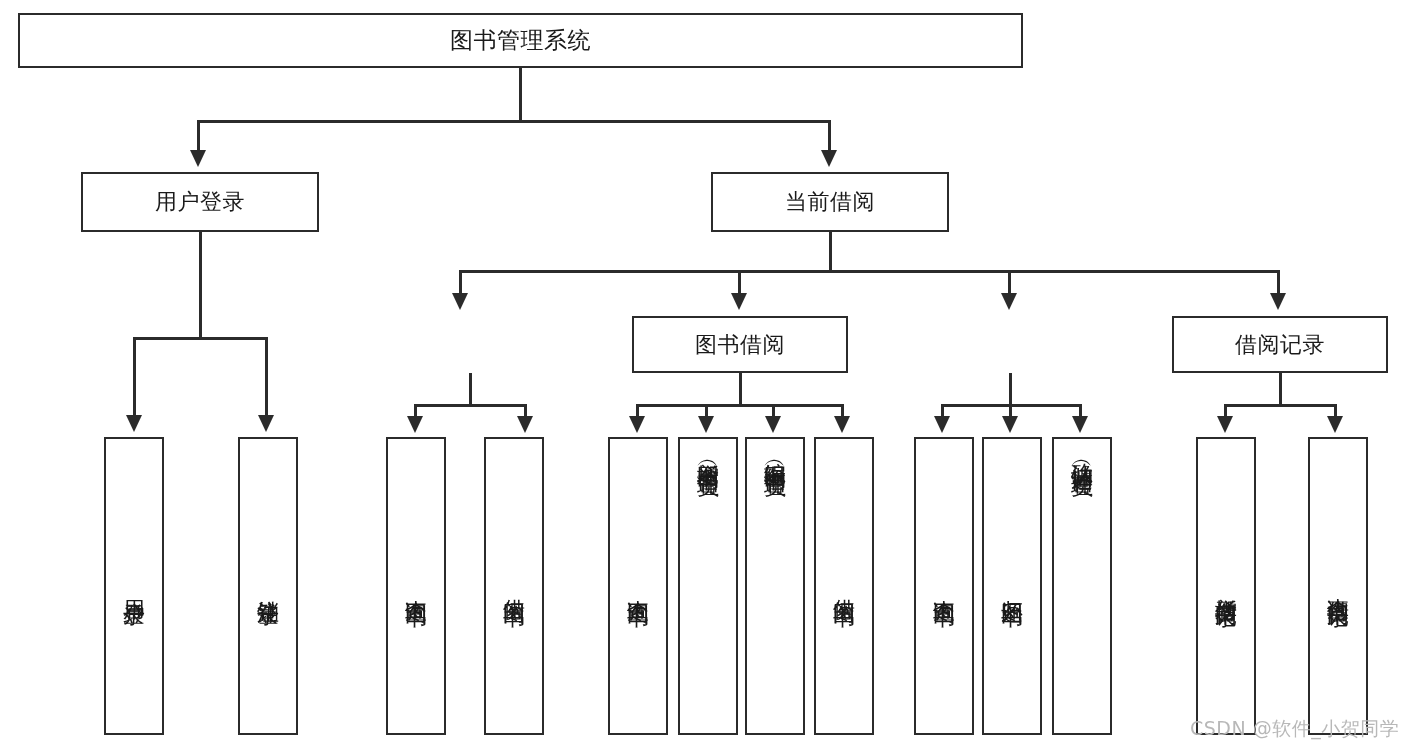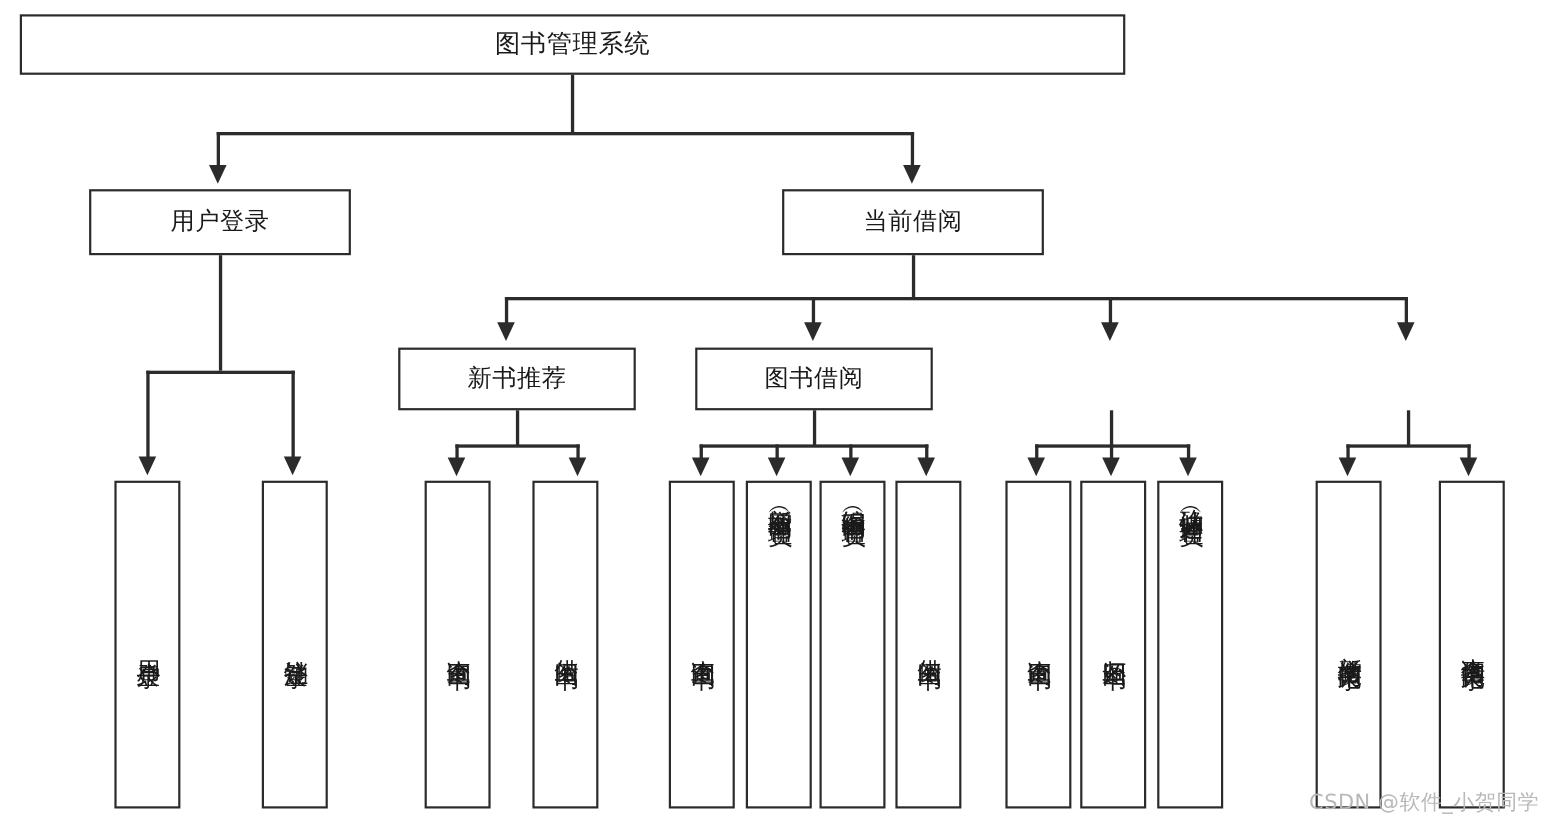--- a/index.html
+++ b/index.html
@@ -130,25 +130,25 @@
   <div class="hline" style="left:459px; top:270px; width:820px; height:3px;"></div>
   <div class="vline" style="left:459px; top:270px; width:3px; height:25px;"></div>
   <div class="arrow" style="left:452px; top:293px;"></div>
   <div class="vline" style="left:738px; top:270px; width:3px; height:25px;"></div>
   <div class="arrow" style="left:731px; top:293px;"></div>
   <div class="vline" style="left:1008px; top:270px; width:3px; height:25px;"></div>
   <div class="arrow" style="left:1001px; top:293px;"></div>
   <div class="vline" style="left:1277px; top:270px; width:3px; height:25px;"></div>
   <div class="arrow" style="left:1270px; top:293px;"></div>
 
-  <div class="node level2" style="left:362px; top:316px; width:216px; height:57px;">
-    <span class="node-label">新书推荐</span>
-  </div>
   <div class="node level2" style="left:632px; top:316px; width:216px; height:57px;">
     <span class="node-label">图书借阅</span>
+  </div>
+  <div class="node level2" style="left:1172px; top:316px; width:216px; height:57px;">
+    <span class="node-label">借阅记录</span>
   </div>
 
   <div class="vline" style="left:469px; top:373px; width:3px; height:33px;"></div>
   <div class="hline" style="left:414px; top:404px; width:113px; height:3px;"></div>
   <div class="vline" style="left:414px; top:404px; width:3px; height:14px;"></div>
   <div class="arrow" style="left:407px; top:416px;"></div>
   <div class="vline" style="left:524px; top:404px; width:3px; height:14px;"></div>
   <div class="arrow" style="left:517px; top:416px;"></div>
 
   <div class="vline" style="left:739px; top:373px; width:3px; height:33px;"></div>

